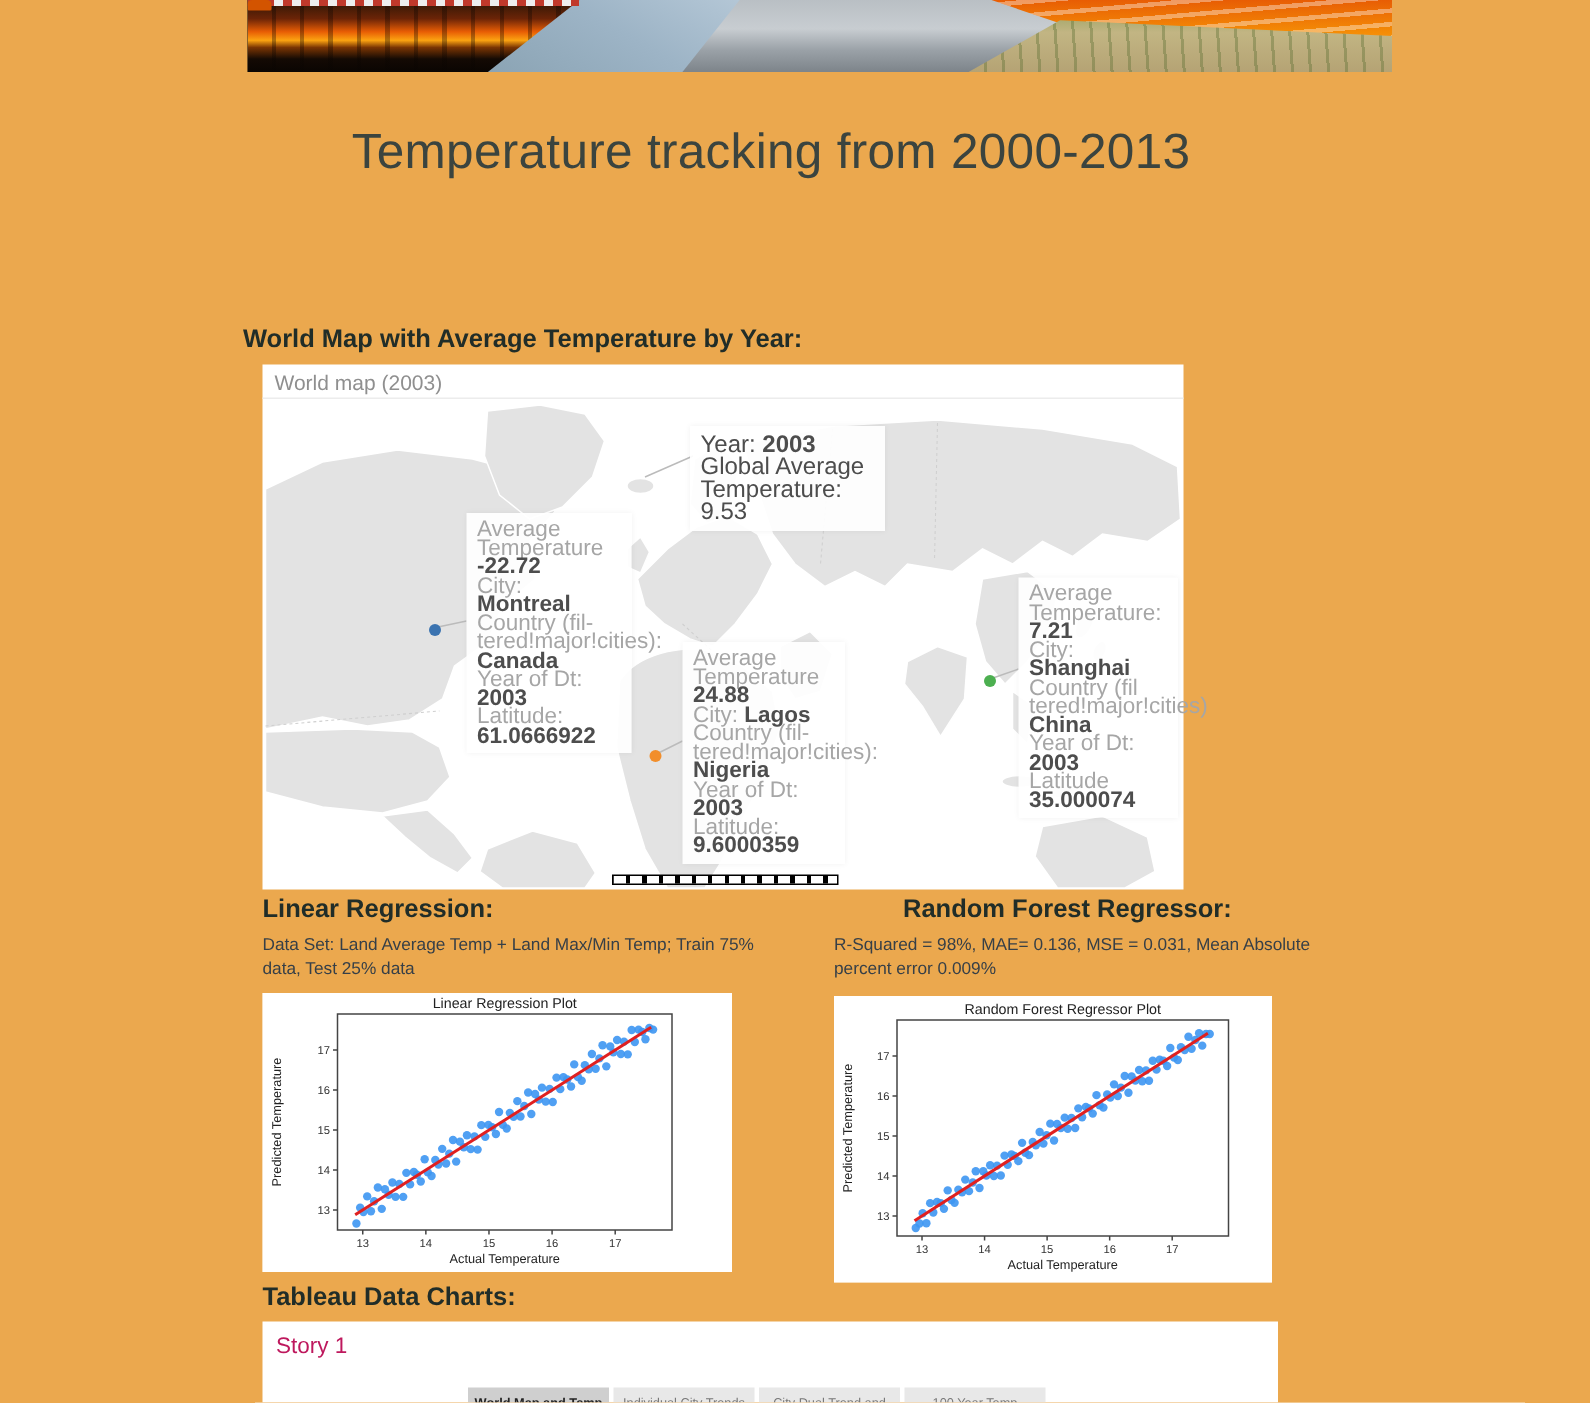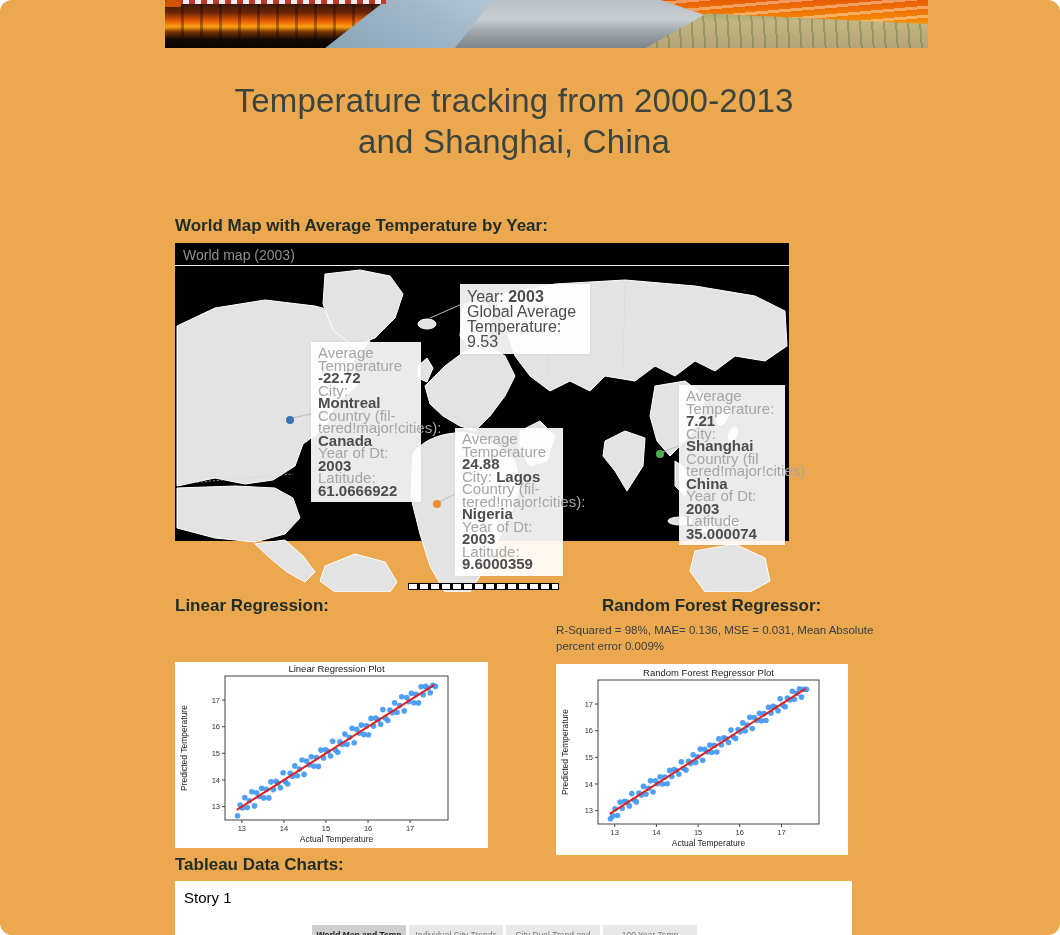--- a/index.html
+++ b/index.html
@@ -1,17 +1,17 @@
 <!DOCTYPE html>
 <html><head>
 <meta charset="utf-8">
 <style>
   html,body{margin:0;padding:0;}
   body{font-family:"Liberation Sans",sans-serif;}
-  #page{position:relative;width:1060px;height:935px;background:#EBA84E;overflow:hidden;border-radius:12px;}
+  #page{position:relative;width:1060px;height:935px;background:#EBA84E;overflow:hidden;}
 
   
   .banner{position:absolute;left:165px;top:0;width:763px;height:48px;background:#141414;overflow:hidden;}
   .banner>div{position:absolute;inset:0;}
   .seg-fire{clip-path:polygon(0 0,37% 0,28% 100%,0 100%);
     background:linear-gradient(180deg,#2a1606 0%,#6b2407 26%,#e85d04 44%,#fca311 56%,#7a3503 66%,#140a04 82%,#0a0502 100%);}
   .seg-trees{clip-path:polygon(0 0,37% 0,28% 100%,0 100%);
     background:repeating-linear-gradient(90deg,transparent 0 16px,rgba(10,5,2,.55) 16px 19px);
     opacity:.6;}
   .seg-glacier{clip-path:polygon(29% 0,56% 0,46% 100%,21% 100%);
@@ -27,30 +27,30 @@
     background:repeating-linear-gradient(175deg,rgba(255,255,255,.75) 0 3px,transparent 3px 9px);opacity:.5;}
   .seg-dry{clip-path:polygon(71% 28%,100% 50%,100% 100%,63% 100%);
     background:linear-gradient(180deg,#8a9c57 0%,#c2b583 45%,#b5a374 100%);}
   .sprigs{clip-path:polygon(71% 28%,100% 50%,100% 100%,63% 100%);
     background:repeating-linear-gradient(86deg,transparent 0 10px,rgba(90,110,50,.55) 10px 12px);opacity:.7;}
 
   
   .main-title{position:absolute;left:175px;top:80px;width:678px;text-align:center;
     color:#3B443F;font-size:33px;line-height:41px;font-weight:400;letter-spacing:.2px;}
   .sec-heading{position:absolute;color:#212D28;font-size:17px;font-weight:bold;margin:0;}
-  .h-map{left:175px;top:216px;text-align:right;}
+  .h-map{left:162px;top:216px;text-align:right;}
   .h-linear{left:175px;top:596px;}
   .h-forest{left:556px;top:596px;margin-left:46px;}
   .h-tableau{left:175px;top:855px;}
   .sub-text{position:absolute;color:#363F47;font-size:11.5px;line-height:15.5px;margin:0;}
   .sub-linear{left:175px;top:623px;width:350px;}
   .sub-forest{left:556px;top:623px;width:354px;}
 
   
-  .map-box{position:absolute;left:175px;top:243px;width:614px;height:298px;background:#000000;}
+  .map-box{position:absolute;left:175px;top:243px;width:614px;height:350px;background:#ffffff;}
   .map-header{height:23px;border-bottom:1px solid #ececec;color:#8f8f8f;font-size:14px;
     padding:4px 0 0 8px;box-sizing:border-box;}
   .map-area{position:relative;width:614px;height:326px;}
   .map-svg{position:absolute;left:0;top:0;}
   .tooltip{position:absolute;background:rgba(255,255,255,.92);padding:5px 7px;
     font-size:15px;line-height:12.5px;box-shadow:0 0 4px rgba(0,0,0,.06);}
   .tt-global{left:285px;top:18px;width:116px;font-size:16px;line-height:15px;}
   .tt-montreal{left:136px;top:76px;width:96px;}
   .tt-lagos{left:280px;top:162px;width:94px;}
   .tt-shanghai{left:504px;top:119px;width:92px;}
@@ -60,21 +60,21 @@
   .scrubber{position:absolute;left:233px;top:317px;width:149px;height:5px;border:1px solid #000;
     background:repeating-linear-gradient(90deg,#ffffff 0 8px,#000000 8px 11px);cursor:pointer;}
 
   
   .fig{position:absolute;background:#ffffff;}
   .fig-linear{left:175px;top:662px;width:313px;height:186px;}
   .fig-forest{left:556px;top:664px;width:292px;height:191px;}
 
   
   .story-panel{position:absolute;left:175px;top:881px;width:677px;height:160px;background:#ffffff;}
-  .story-title{position:absolute;left:9px;top:8px;color:#000000;font-size:15px;}
+  .story-title{position:absolute;left:9px;top:8px;color:#be185d;font-size:15px;}
   .story-tabs{position:absolute;left:137px;top:44px;display:flex;gap:3px;}
   .story-tab{width:94px;height:40px;background:#e8e8e8;color:#777777;font-size:8.5px;
     text-align:center;padding-top:5px;box-sizing:border-box;cursor:pointer;}
   .story-tab.selected{background:#cfcfcf;color:#222222;font-weight:bold;}
 </style>
 </head>
 <body>
 
 <div id="page">
 
@@ -86,27 +86,27 @@
     <div class="guardrail"></div>
     <div class="car"></div>
     <div class="seg-sky"></div>
     <div class="clouds"></div>
     <div class="seg-dry"></div>
     <div class="sprigs"></div>
   </div>
 
   <div class="main-title">
     <div>Temperature tracking from 2000-2013</div>
-    <div>and Shanghai, China</div>
   </div>
 
   <h2 class="sec-heading h-map">World Map with Average Temperature by Year:</h2>
   <h2 class="sec-heading h-linear">Linear Regression:</h2>
   <h2 class="sec-heading h-forest">Random Forest Regressor:</h2>
   <h2 class="sec-heading h-tableau">Tableau Data Charts:</h2>
+  <p class="sub-text sub-linear">Data Set: Land Average Temp + Land Max/Min Temp; Train 75% data, Test 25% data</p>
   <p class="sub-text sub-forest">R-Squared = 98%, MAE= 0.136, MSE = 0.031, Mean Absolute percent error 0.009%</p>
 
   <div class="map-box">
     <div class="map-header">World map (2003)</div>
     <div class="map-area">
       <svg class="map-svg" id="map-svg" width="614" height="326" viewBox="0 0 614 326">
         <g fill="#e3e3e3" stroke="#ffffff" stroke-width="1">
 
           <path d="M2,60 L40,42 L90,34 L140,40 L185,52 L195,75 L178,95 L182,120 L160,138 L150,162 L128,178 L120,200 L98,214 L70,218 L40,212 L2,220 Z"></path>
 

